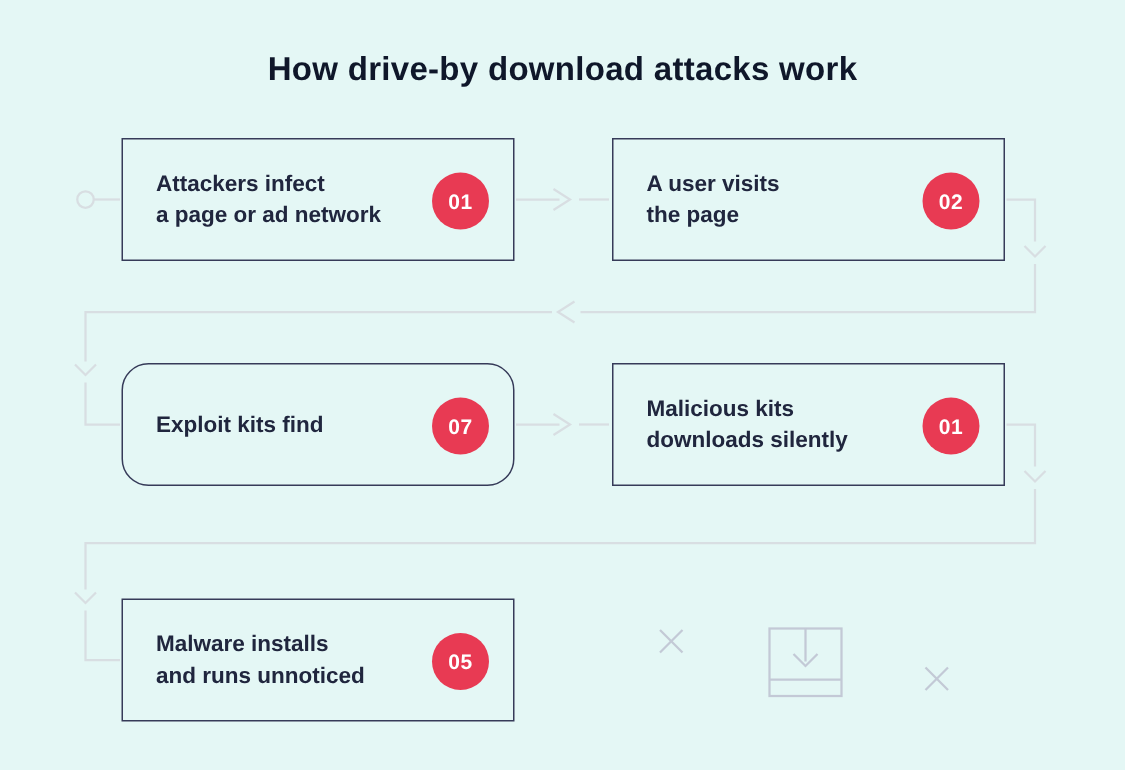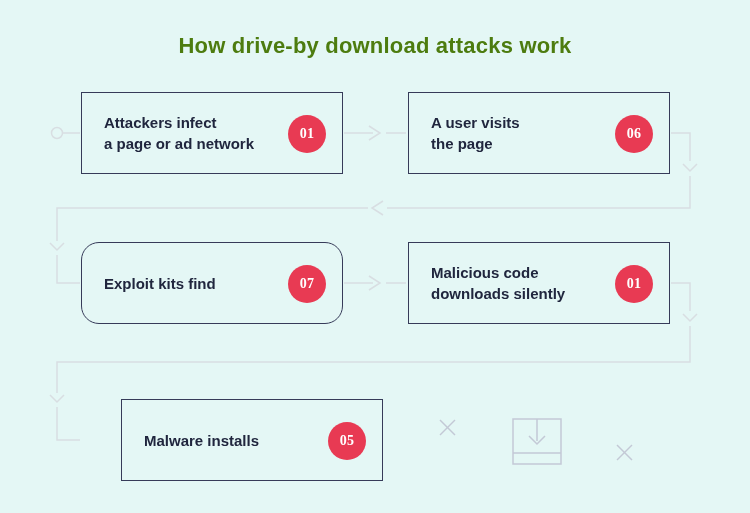--- a/index.html
+++ b/index.html
@@ -14,21 +14,21 @@
   }
   .title {
     position: absolute;
     top: 33px;
     left: 0;
     width: 100%;
     text-align: center;
     font-size: 22px;
     font-weight: 700;
     letter-spacing: 0.2px;
-    color: #4d7c0f;
+    color: #0f172a;
   }
   .overlay {
     position: absolute;
     left: 0;
     top: 0;
     pointer-events: none;
   }
   .overlay circle, .overlay line, .overlay polyline, .overlay rect {
     fill: none;
     stroke: #d8dee2;
@@ -43,21 +43,21 @@
     height: 82px;
     box-sizing: border-box;
     border: 1.6px solid #363b59;
     display: flex;
     align-items: center;
   }
   .pos-1 { left: 81px;  top: 92px; }
   .pos-2 { left: 408px; top: 92px; }
   .pos-3 { left: 81px;  top: 242px; border-radius: 18px; }
   .pos-4 { left: 408px; top: 242px; }
-  .pos-5 { left: 81px;  top: 399px; margin-left: 40px; }
+  .pos-5 { left: 81px;  top: 399px; }
   .step .text {
     padding-left: 22px;
     padding-right: 66px;
     font-size: 15px;
     line-height: 21px;
     font-weight: 600;
     color: #20263e;
   }
   .badge {
     position: absolute;
@@ -67,21 +67,20 @@
     height: 38px;
     border-radius: 50%;
     background: #e83a53;
     color: #ffffff;
     font-size: 14px;
     font-weight: 700;
     display: flex;
     align-items: center;
     justify-content: center;
     letter-spacing: 0.3px;
-    font-family: Liberation Serif, serif;
   }
 </style>
 </head>
 <body>
 
 <div class="canvas">
 
   <div class="title">How drive-by download attacks work</div>
 
   <svg class="overlay" width="750" height="513" viewBox="0 0 750 513">
@@ -143,38 +142,39 @@
       <div>a page or ad network</div>
     </div>
     <div class="badge">01</div>
   </div>
 
   <div class="step pos-2">
     <div class="text">
       <div>A user visits</div>
       <div>the page</div>
     </div>
-    <div class="badge">06</div>
+    <div class="badge">02</div>
   </div>
 
   <div class="step pos-3">
     <div class="text">
       <div>Exploit kits find</div>
     </div>
     <div class="badge">07</div>
   </div>
 
   <div class="step pos-4">
     <div class="text">
-      <div>Malicious code</div>
+      <div>Malicious kits</div>
       <div>downloads silently</div>
     </div>
     <div class="badge">01</div>
   </div>
 
   <div class="step pos-5">
     <div class="text">
       <div>Malware installs</div>
+      <div>and runs unnoticed</div>
     </div>
     <div class="badge">05</div>
   </div>
 
 </div>
 
 </body></html>

